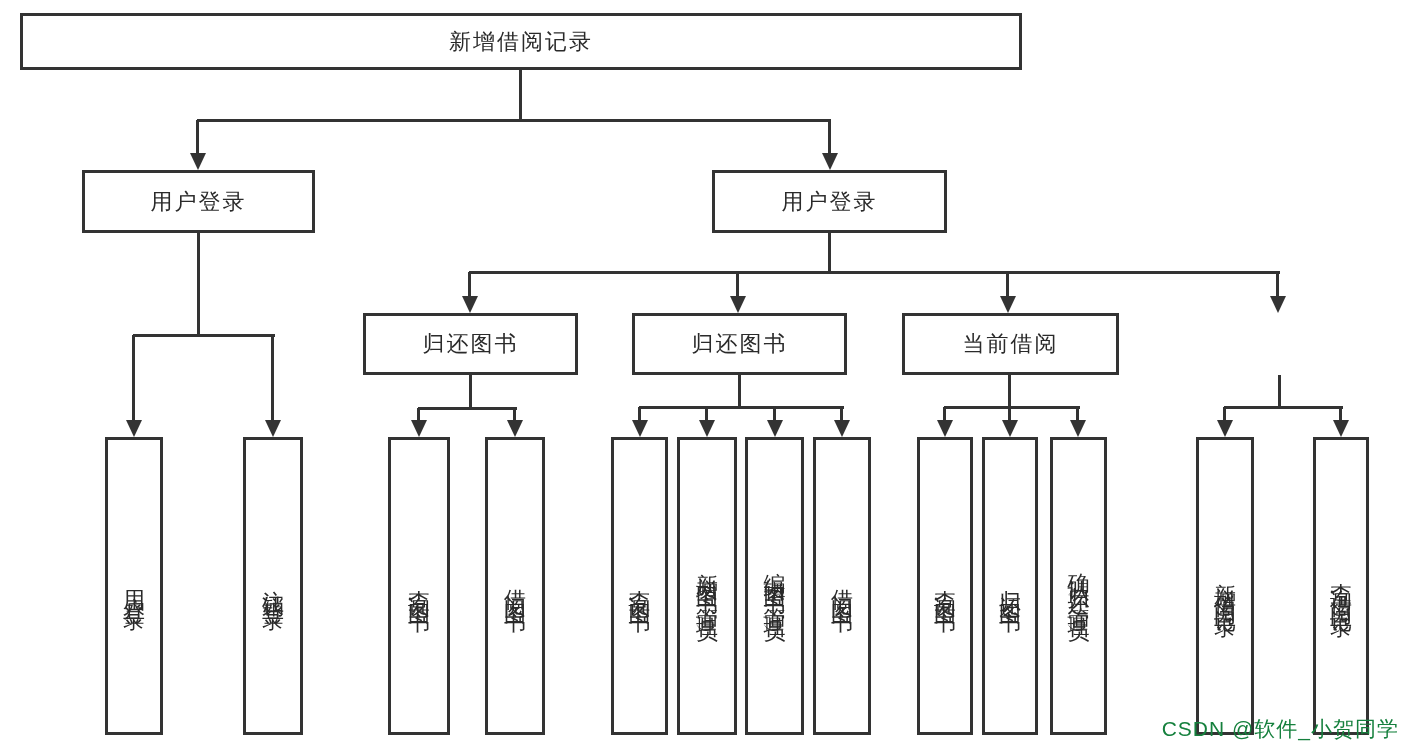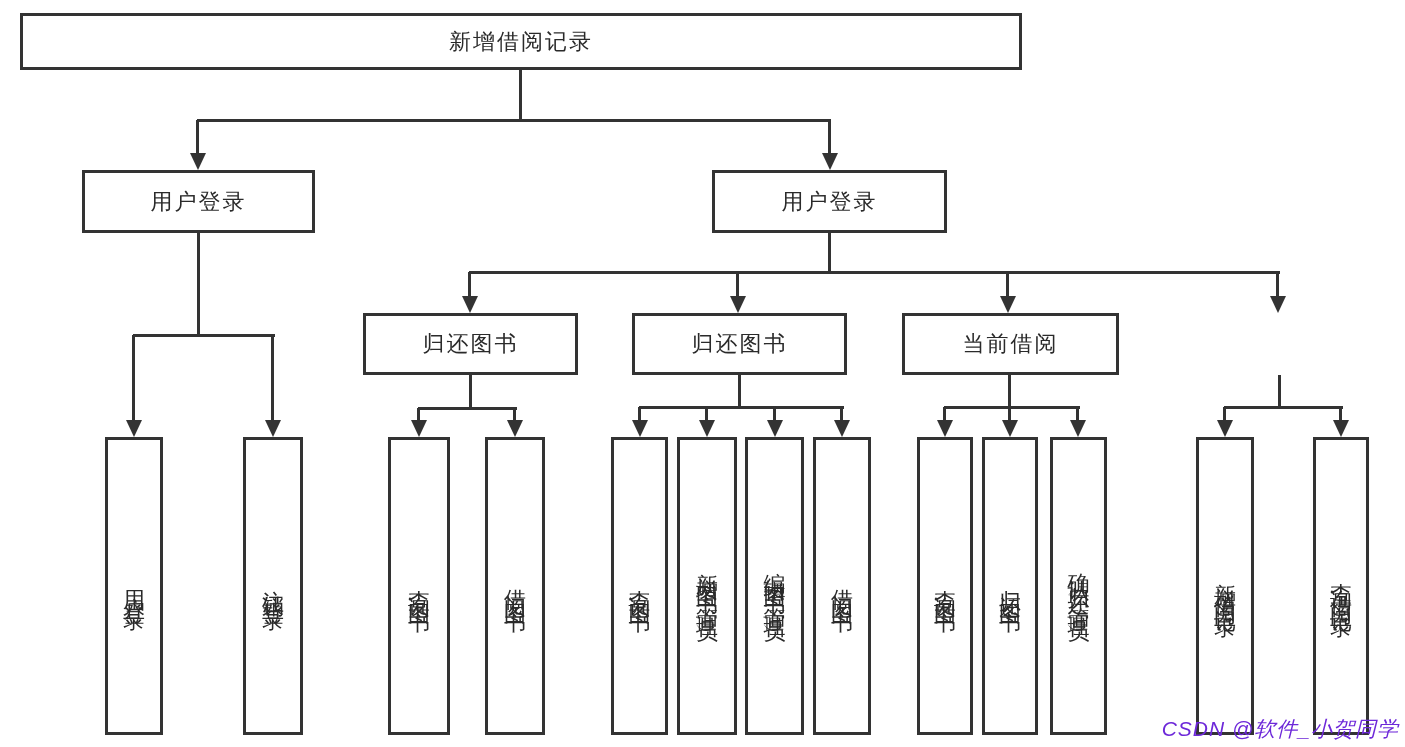--- a/index.html
+++ b/index.html
@@ -56,23 +56,22 @@
     width:0;height:0;
     border-left:8px solid transparent;
     border-right:8px solid transparent;
     border-top:17px solid #333;
   }
   .watermark{
     position:absolute;
     right:6px;
     bottom:4px;
     font-size:21px;
-    color:#6d28d9;
+    color:#15803d;
     letter-spacing:1px;
-    font-style:italic;
   }
 </style>
 </head>
 <body>
 
 <div id="stage">
 
   <div class="box" style="left:20px;top:13px;width:1002px;height:57px">新增借阅记录</div>
 
   <div class="box" style="left:82px;top:170px;width:233px;height:63px">用户登录</div>

